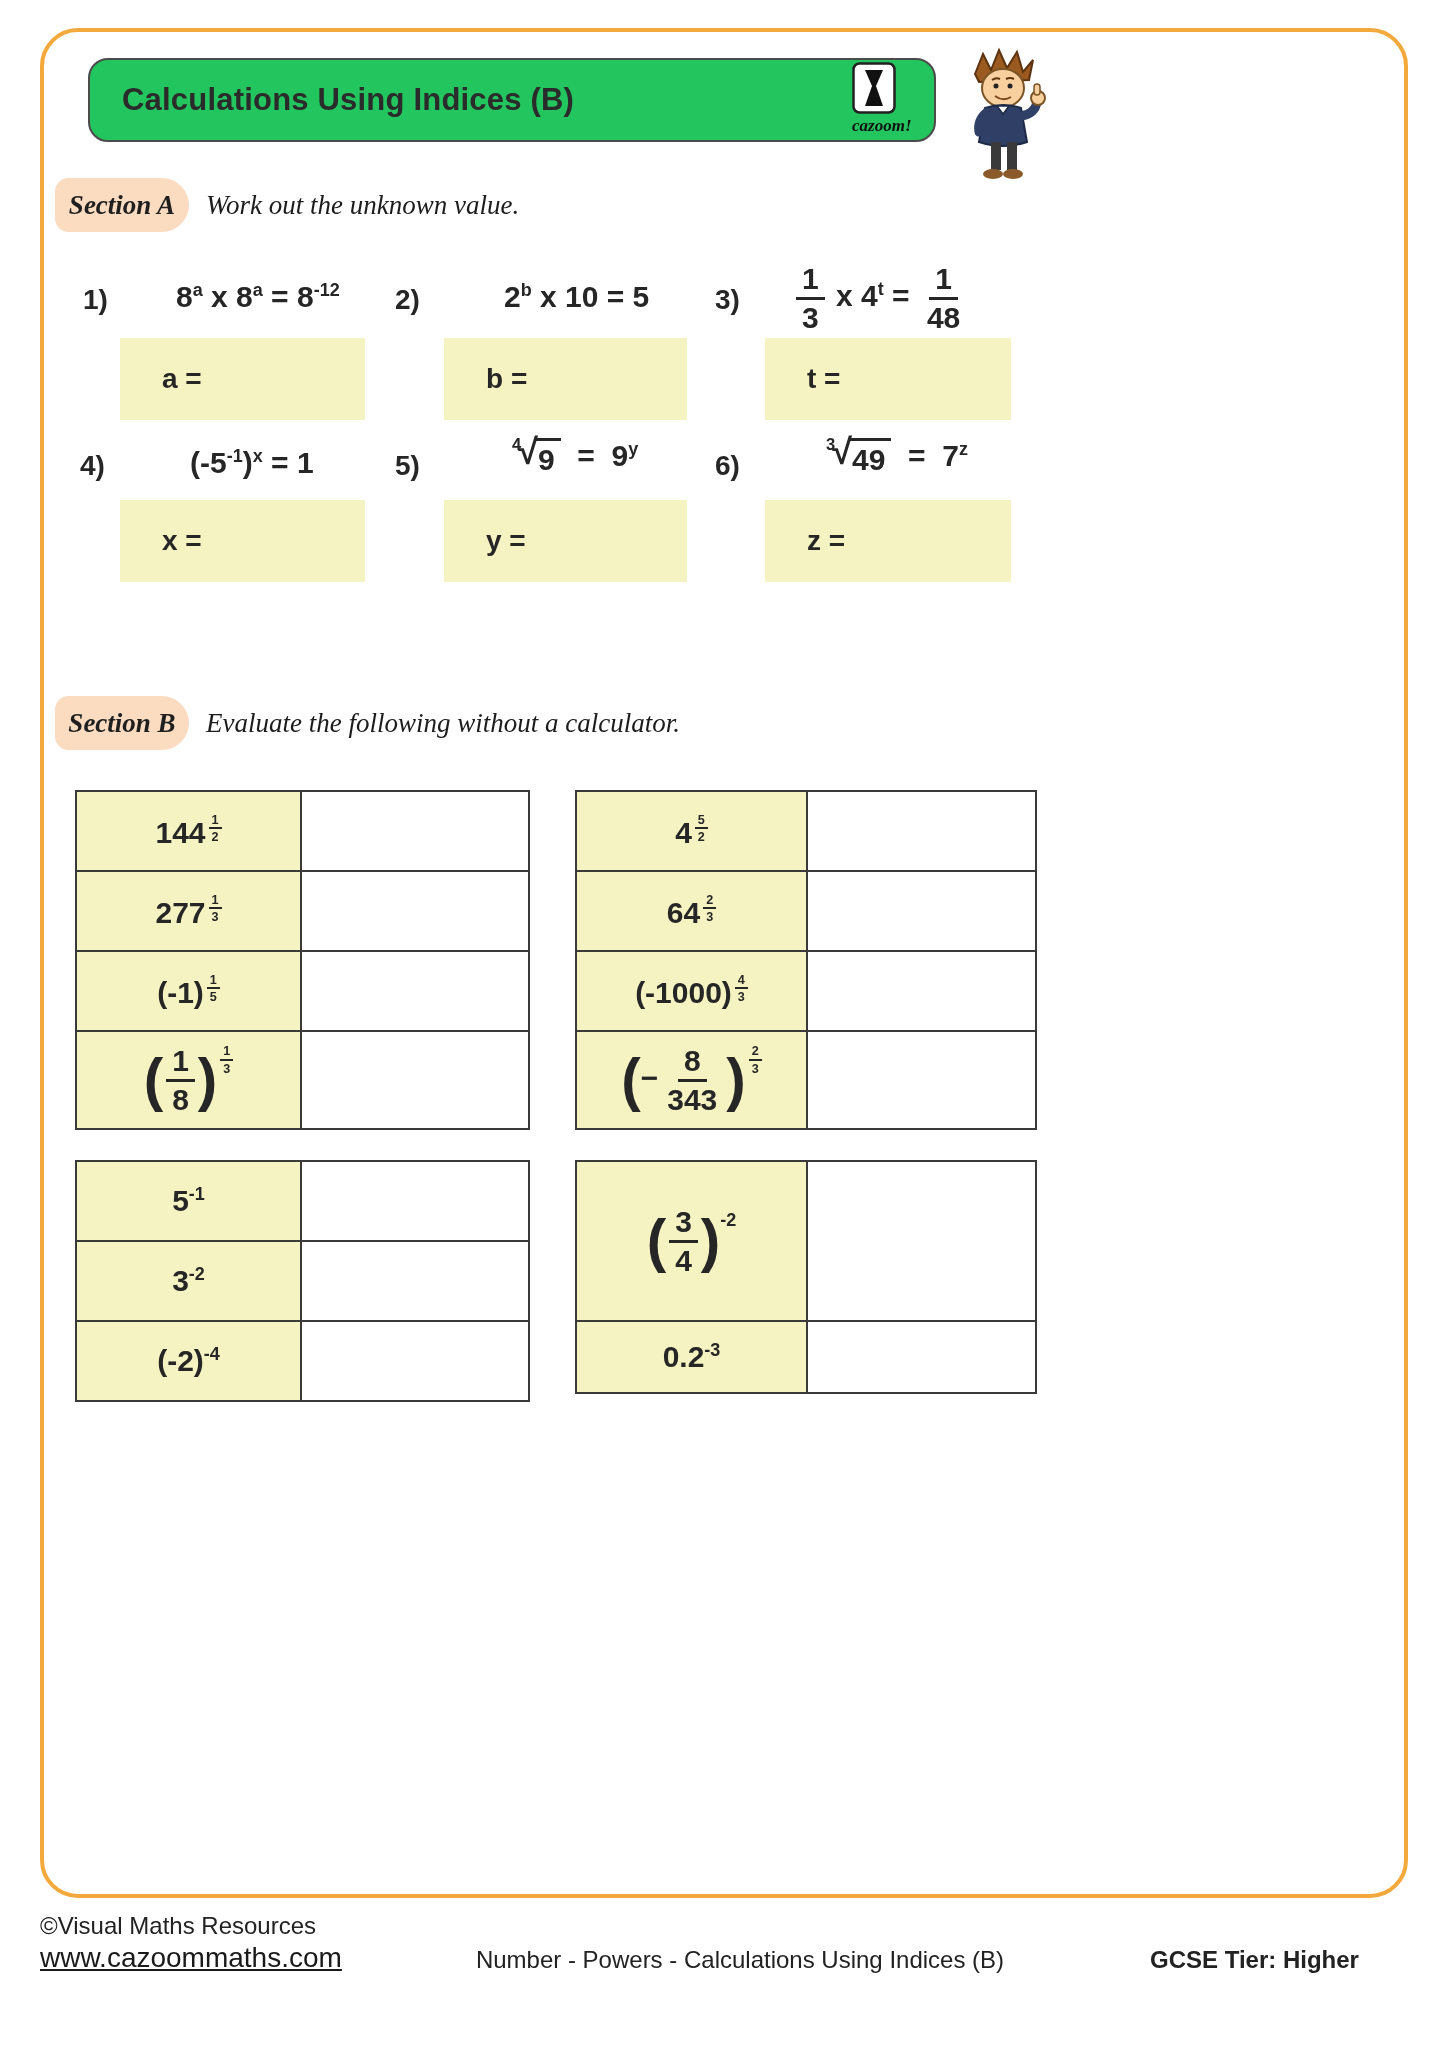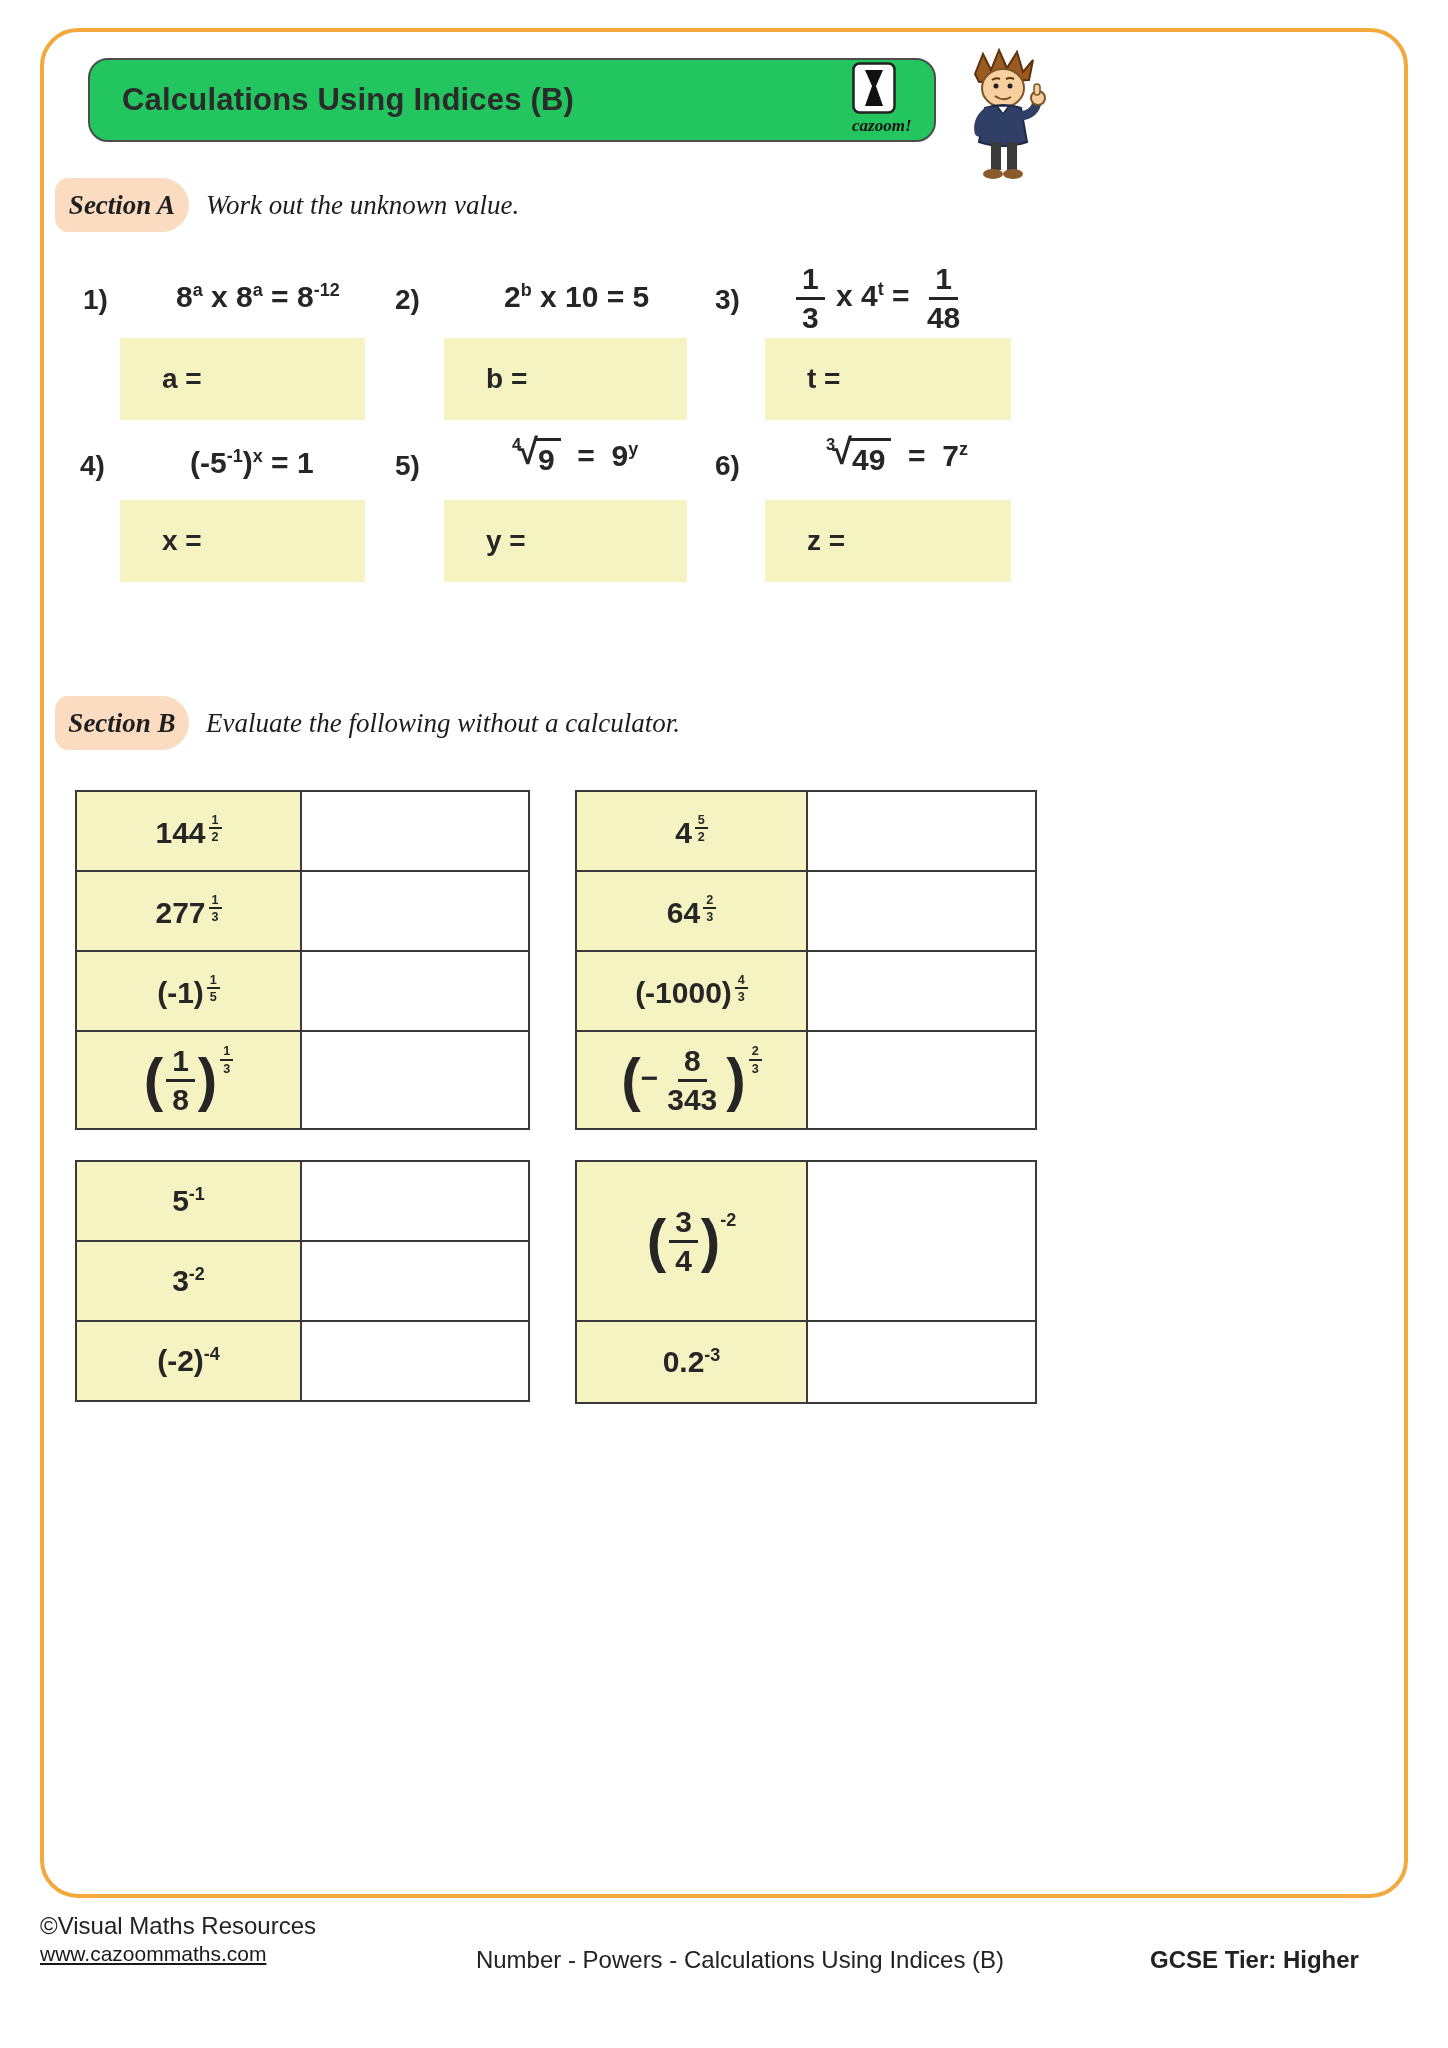--- a/index.html
+++ b/index.html
@@ -49,21 +49,21 @@
   .m-supfrac .d{padding-top:1px;}
   .m-root{display:inline-flex;align-items:flex-start;vertical-align:middle;line-height:1.15;}
   .m-root .idx{font-size:0.55em;margin:-0.2em -0.18em 0 0;}
   .m-root .sign{font-size:1.2em;line-height:1;transform:translateY(-0.1em);}
   .m-root .rad{border-top:3px solid currentColor;padding:2px 6px 0 2px;margin-left:-2px;}
   .m-big{font-size:1.95em;font-weight:600;vertical-align:middle;line-height:0.8;}
   .m-big + .m-sup{vertical-align:1.3em;}
   .m-big + .m-supfrac{vertical-align:2.6em;}
 
   .footer-text{position:absolute;font-size:24px;color:#222;}
-  .footer-link{position:absolute;font-size:21px;color:#1a1a1a;text-decoration:underline;}
+  .footer-link{position:absolute;font-size:28px;color:#1a1a1a;text-decoration:underline;}
 </style>
 </head>
 <body>
 
 <div class="page">
 
   <div class="page-border"></div>
 
   <div class="header-box">
     <div class="page-title">Calculations Using Indices (B)</div>
@@ -198,21 +198,21 @@
   </tbody>
     </table>
 
   <table class="qtable" style="left:575px;top:1160px;width:462px;">
     <tbody>
         <tr>
       <td class="expr-cell" style="width:231px;height:160px;"><span class="mexpr"><span class="m-big">(</span><span class="m-frac"><span class="n">3</span><span class="d">4</span></span><span class="m-big">)</span><span class="m-sup">-2</span></span></td>
       <td class="blank-cell"></td>
     </tr>
     <tr>
-      <td class="expr-cell" style="height:82px;"><span class="mexpr"><span class="m-txt">0.2</span><span class="m-sup">-3</span></span></td>
+      <td class="expr-cell" style="height:72px;"><span class="mexpr"><span class="m-txt">0.2</span><span class="m-sup">-3</span></span></td>
       <td class="blank-cell"></td>
     </tr>
   </tbody>
     </table>
 
   <div class="footer-text" style="left:40px;top:1912px;">©Visual Maths Resources</div>
   <div class="footer-link" style="left:40px;top:1942px;">www.cazoommaths.com</div>
   <div class="footer-text" style="left:420px;top:1946px;width:640px;text-align:center;">Number - Powers - Calculations Using Indices (B)</div>
   <div class="footer-text" style="left:1150px;top:1946px;width:258px;text-align:left;font-weight:bold;">GCSE Tier: Higher</div>
 

